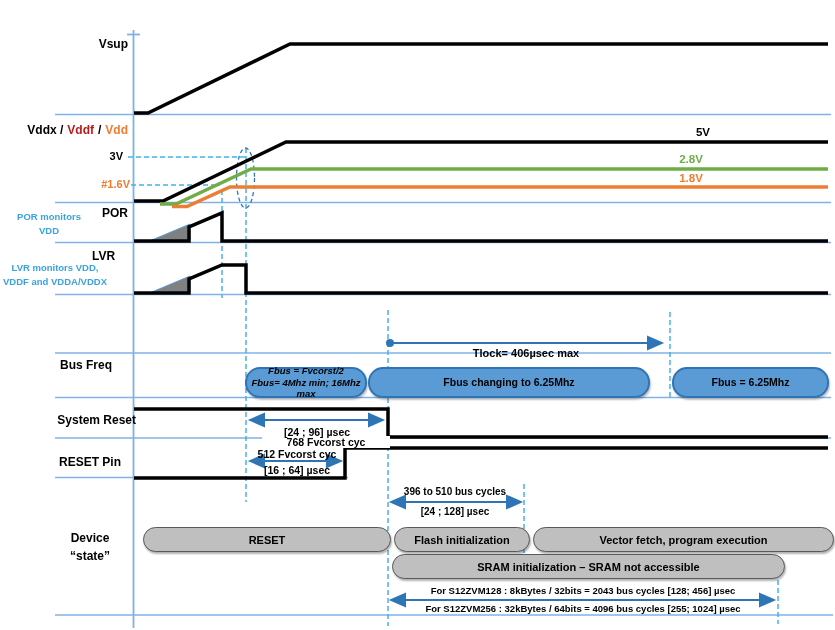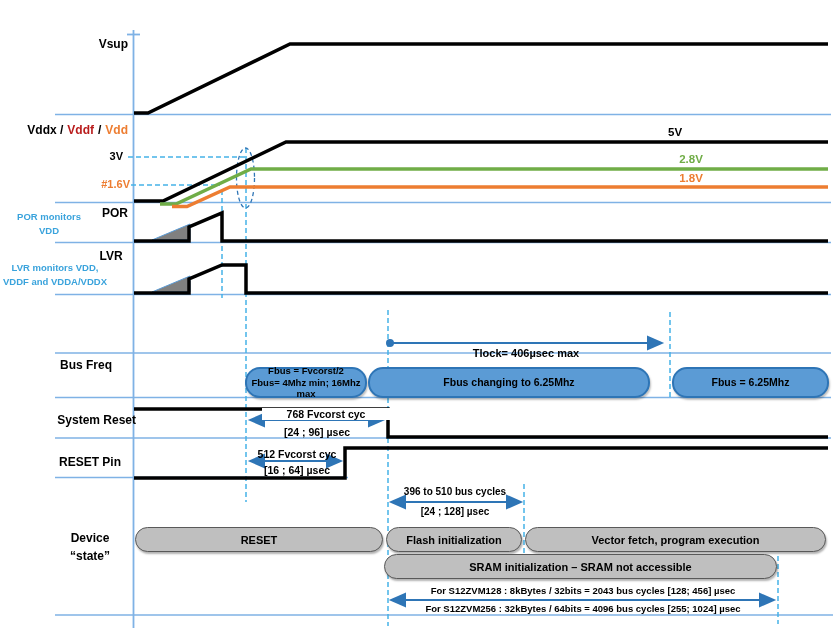--- a/index.html
+++ b/index.html
@@ -11,21 +11,21 @@
   .lbl { position:absolute; font-weight:bold; color:#000; white-space:nowrap; }
   .note { position:absolute; color:#3AA3DC; font-size:9.5px; font-weight:bold;
           text-align:center; line-height:1.5; }
   .pill-blue { position:absolute; background:#5B9BD5; border:2px solid #2E75B6;
                border-radius:15px; display:flex; flex-direction:column; align-items:center;
                justify-content:center; font-weight:bold; color:#000; text-align:center;
                line-height:1.2; box-shadow:1px 2px 2px rgba(0,0,0,0.25); box-sizing:border-box; }
   .pill-gray { position:absolute; background:#BFBFBF; border:1.5px solid #595959;
                border-radius:13px; display:flex; align-items:center; justify-content:center;
                font-weight:bold; color:#000; text-align:center;
-               box-shadow:1px 2px 2px rgba(0,0,0,0.3); box-sizing:border-box; }
+               box-shadow:1px 2px 2px rgba(0,0,0,0.3); box-sizing:border-box;margin-left:8px; }
   .ann { position:absolute; font-weight:bold; color:#000; text-align:center; white-space:nowrap; }
   .vdd-row { display:flex; gap:4px; justify-content:flex-end; }
 </style>
 </head>
 <body>
 
 <div class="fig">
 
   <svg width="835" height="630" viewBox="0 0 835 630">
     <defs>
@@ -93,43 +93,43 @@
     <span>Vddx /</span>
     <span style="color:#b91c1c;">Vddf</span>
     <span>/</span>
     <span style="color:#ED7D31;">Vdd</span>
   </div>
 
   <div class="lbl" style="left:90px;top:150px;width:33px;text-align:right;font-size:11px;">3V</div>
   <div class="lbl" style="left:83px;top:178px;width:47px;text-align:right;font-size:11px;color:#ED7D31;">#1.6V</div>
 
   <div class="lbl" style="left:90px;top:206px;width:38px;text-align:right;font-size:12px;">POR</div>
-  <div class="lbl" style="left:92px;top:249px;width:38px;text-align:center;font-size:12px;">LVR</div>
+  <div class="lbl" style="left:92px;top:249px;width:38px;text-align:left;font-size:12px;">LVR</div>
 
   <div class="note" style="left:8px;top:210px;width:82px;">
     <div>POR monitors</div>
     <div>VDD</div>
   </div>
   <div class="note" style="left:2px;top:261px;width:106px;">
     <div>LVR monitors VDD,</div>
     <div>VDDF and VDDA/VDDX</div>
   </div>
 
   <div class="lbl" style="left:40px;top:358px;width:72px;text-align:right;font-size:12px;">Bus Freq</div>
   <div class="lbl" style="left:38px;top:413px;width:98px;text-align:right;font-size:12px;">System Reset</div>
   <div class="lbl" style="left:40px;top:455px;width:81px;text-align:right;font-size:12px;">RESET Pin</div>
 
   <div class="lbl" style="left:58px;top:531px;width:64px;text-align:center;font-size:12px;">Device</div>
   <div class="lbl" style="left:58px;top:549px;width:64px;text-align:center;font-size:12px;">“state”</div>
 
-  <div class="lbl" style="left:668px;top:126px;width:42px;text-align:left;font-size:11.5px;">5V</div>
+  <div class="lbl" style="left:668px;top:126px;width:42px;text-align:right;font-size:11.5px;">5V</div>
   <div class="lbl" style="left:668px;top:153px;width:46px;text-align:center;font-size:11.5px;color:#70AD47;">2.8V</div>
   <div class="lbl" style="left:668px;top:172px;width:46px;text-align:center;font-size:11.5px;color:#ED7D31;">1.8V</div>
 
-  <div class="pill-blue" style="left:245px;top:367px;width:122px;height:31px;font-size:9.5px;">
+  <div class="pill-blue" style="left:245px;top:367px;width:122px;height:31px;font-size:9.5px;font-style:italic;">
     <div>Fbus = Fvcorst/2</div>
     <div>Fbus= 4Mhz min; 16Mhz max</div>
   </div>
   <div class="pill-blue" style="left:368px;top:367px;width:282px;height:31px;font-size:10.5px;">
     <div>Fbus changing to 6.25Mhz</div>
   </div>
   <div class="pill-blue" style="left:672px;top:367px;width:157px;height:31px;font-size:10.5px;">
     <div>Fbus = 6.25Mhz</div>
   </div>
 
@@ -141,21 +141,21 @@
   </div>
   <div class="pill-gray" style="left:525px;top:527px;width:301px;height:25px;font-size:11px;">
     <div>Vector fetch, program execution</div>
   </div>
   <div class="pill-gray" style="left:384px;top:554px;width:393px;height:25px;font-size:11px;">
     <div>SRAM initialization – SRAM not accessible</div>
   </div>
 
   <div class="ann" style="left:390px;top:347px;width:272px;font-size:11px;">Tlock= 406µsec max</div>
 
-  <div class="ann" style="left:262px;top:408px;width:128px;font-size:10.5px;background:#fff;">768 Fvcorst cyc</div>
+  <div class="ann" style="left:262px;top:436px;width:128px;font-size:10.5px;background:#fff;">768 Fvcorst cyc</div>
   <div class="ann" style="left:262px;top:426px;width:110px;font-size:10.5px;">[24 ; 96] µsec</div>
 
   <div class="ann" style="left:247px;top:448px;width:100px;font-size:10.5px;">512 Fvcorst cyc</div>
   <div class="ann" style="left:247px;top:464px;width:100px;font-size:10.5px;">[16 ; 64] µsec</div>
 
   <div class="ann" style="left:385px;top:486px;width:140px;font-size:10px;">396 to 510 bus cycles</div>
   <div class="ann" style="left:385px;top:506px;width:140px;font-size:10px;">[24 ; 128] µsec</div>
 
   <div class="ann" style="left:390px;top:585px;width:386px;font-size:9.5px;">For S12ZVM128 : 8kBytes / 32bits = 2043 bus cycles [128; 456] µsec</div>
   <div class="ann" style="left:390px;top:603px;width:386px;font-size:9.5px;">For S12ZVM256 : 32kBytes / 64bits = 4096 bus cycles [255; 1024] µsec</div>

